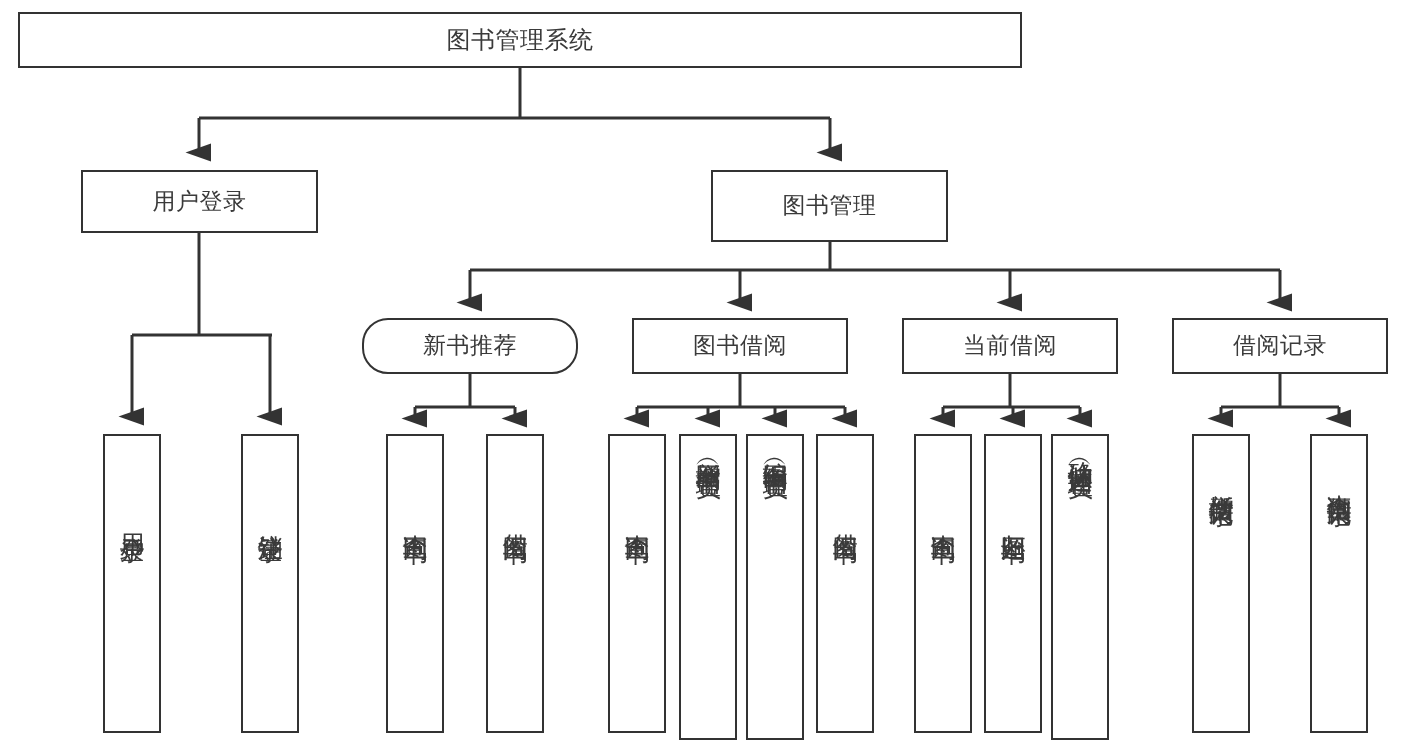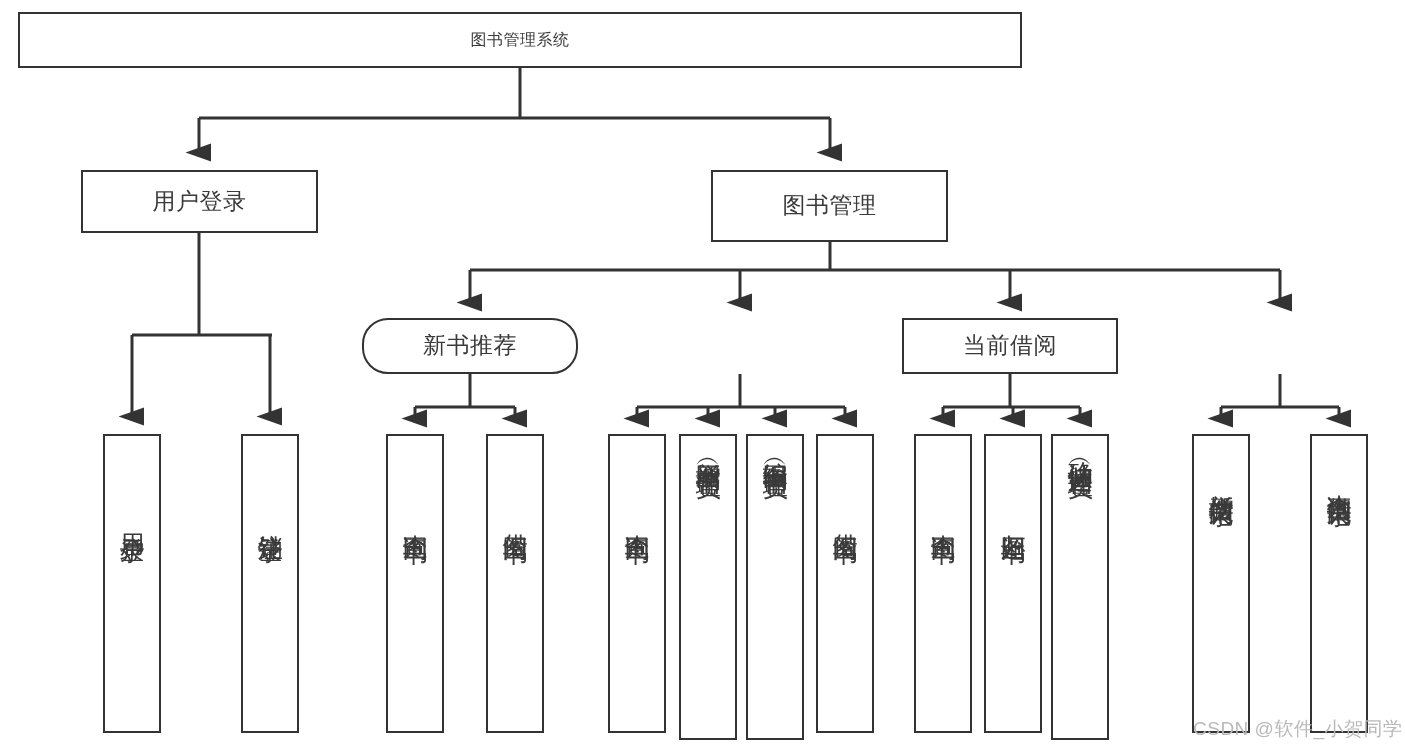--- a/index.html
+++ b/index.html
@@ -41,21 +41,21 @@
     text-align: center;
     line-height: 1.18;
     letter-spacing: 0.5px;
   }
   
   .node.horiz .lbl {
     font-size: 23px;
     white-space: nowrap;
   }
   .node.root .lbl {
-    font-size: 16px;
+    font-size: 24px;
   }
   
   .node.vert {
     align-items: flex-start;
     justify-content: center;
     padding-top: 8px;
   }
   .node.vert .lbl {
     writing-mode: vertical-rl;
     text-orientation: upright;
@@ -137,23 +137,29 @@
   <div class="node horiz" style="left:81px; top:170px; width:237px; height:63px;">
     <span class="lbl">用户登录</span>
   </div>
   <div class="node horiz" style="left:711px; top:170px; width:237px; height:72px;">
     <span class="lbl">图书管理</span>
   </div>
 
   <div class="node horiz" style="left:362px; top:318px; width:216px; height:56px;border-radius:26px;">
     <span class="lbl">新书推荐</span>
   </div>
+  <div class="node horiz" style="left:632px; top:318px; width:216px; height:56px;">
+    <span class="lbl">图书借阅</span>
+  </div>
   <div class="node horiz" style="left:902px; top:318px; width:216px; height:56px;">
     <span class="lbl">当前借阅</span>
   </div>
+  <div class="node horiz" style="left:1172px; top:318px; width:216px; height:56px;">
+    <span class="lbl">借阅记录</span>
+  </div>
 
   <div class="node vert" style="left:103px; top:434px; width:58px; height:299px; padding-top:78px;">
     <span class="lbl">用户登录</span>
   </div>
   <div class="node vert" style="left:241px; top:434px; width:58px; height:299px; padding-top:78px;">
     <span class="lbl">注销登录</span>
   </div>
 
   <div class="node vert" style="left:386px; top:434px; width:58px; height:299px; padding-top:78px;">
     <span class="lbl">查询图书</span>
@@ -185,15 +191,14 @@
     <span class="lbl">确认归还（管理员）</span>
   </div>
 
   <div class="node vert" style="left:1192px; top:434px; width:58px; height:299px; padding-top:38px;">
     <span class="lbl">新增借阅记录</span>
   </div>
   <div class="node vert" style="left:1310px; top:434px; width:58px; height:299px; padding-top:38px;">
     <span class="lbl">查询借阅记录</span>
   </div>
 
-  <div class="watermark" style="left:1193px; top:716px;">CSDN @软件_小贺同学</div>
 
 </div>
 
 </body></html>

